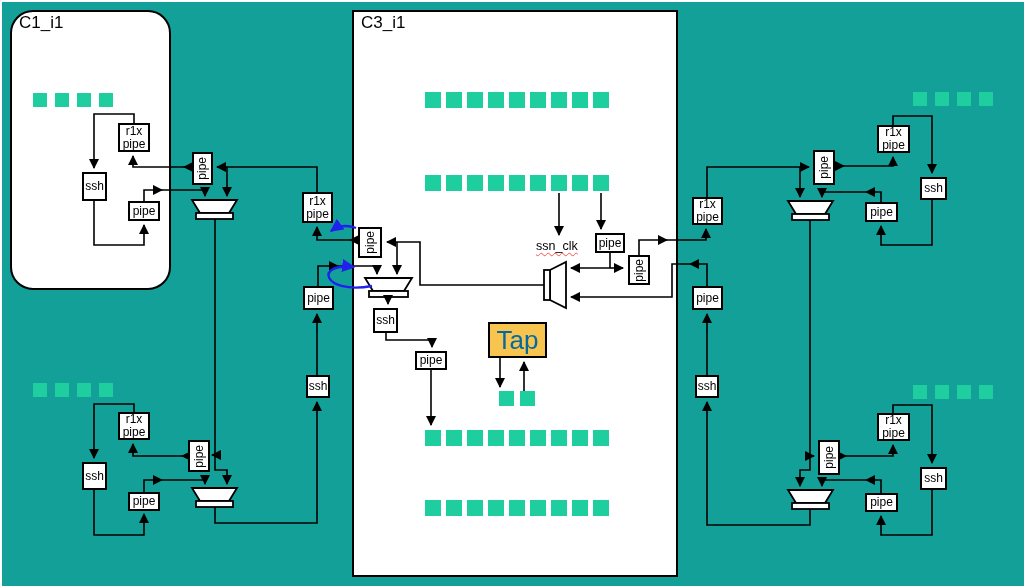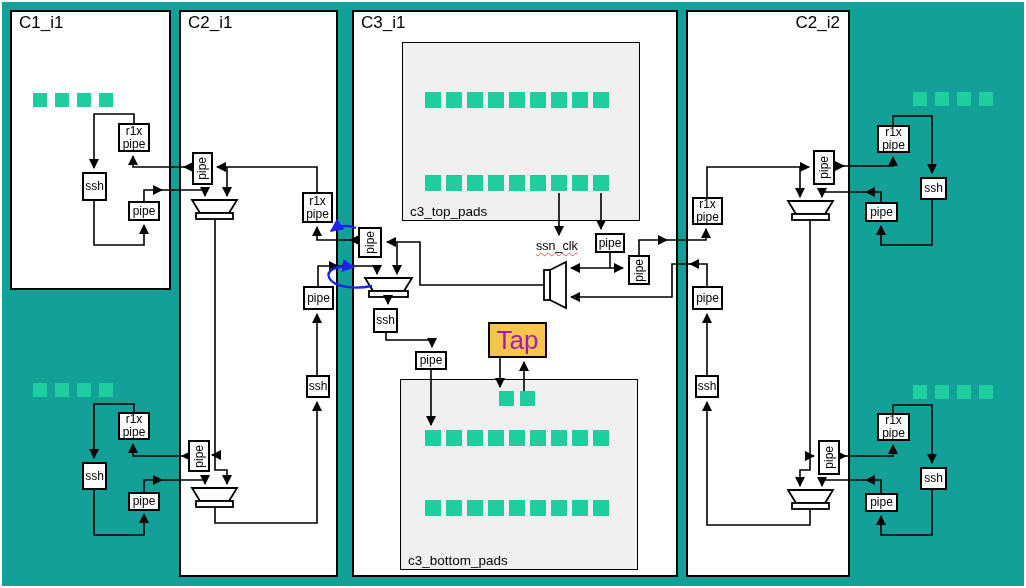--- a/index.html
+++ b/index.html
@@ -24,51 +24,39 @@
   .box{
     position:absolute;background:#fff;border:2px solid #000;box-sizing:border-box;
     display:flex;flex-direction:column;align-items:center;justify-content:center;
     font-size:12px;line-height:1.05;color:#000;z-index:5;
   }
   .box .bl{white-space:nowrap;}
   .box.v .bl{transform:rotate(-90deg);}
   .tap{
     position:absolute;background:var(--tap,#F6C44F);border:2px solid #000;box-sizing:border-box;
     display:flex;align-items:center;justify-content:center;
-    font-size:26px;color:#a21caf;z-index:5;
+    font-size:26px;color:#0369a1;z-index:5;
   }
   .ssnclk{
     position:absolute;z-index:5;font-size:12.5px;color:#000;white-space:nowrap;
     text-decoration-line:underline;text-decoration-style:wavy;
     text-decoration-color:var(--red,#FF5050);text-decoration-thickness:1px;
     text-underline-offset:2px;
   }
 </style>
 </head>
 <body>
 
 <div id="canvas">
 
-  <div class="panel" style="left: 10px; top: 10px; width: 161px; height: 280px;">
+  <div class="panel" style="left: 10px; top: 10px; width: 161px; height: 280px; border-radius: 23px;">
       <div class="panel-title">C1_i1</div>
-    </div>
-    <div class="panel" style="left: 179px; top: 10px; width: 159px; height: 567px;">
-      <div class="panel-title">C2_i1</div>
     </div>
     <div class="panel" style="left: 352px; top: 10px; width: 326px; height: 567px;">
       <div class="panel-title">C3_i1</div>
-    </div>
-    <div class="panel" style="left: 686px; top: 10px; width: 164px; height: 567px;">
-      <div class="panel-title right">C2_i2</div>
-    </div>
-    <div class="padbox" style="left: 402px; top: 42px; width: 238px; height: 179px;">
-      <div class="pblabel">c3_top_pads</div>
-    </div>
-    <div class="padbox" style="left: 400px; top: 379px; width: 238px; height: 191px;">
-      <div class="pblabel">c3_bottom_pads</div>
     </div>
     <div class="pad" style="left: 33px; top: 93px; width: 14px; height: 14px;"></div>
     <div class="pad" style="left: 55px; top: 93px; width: 14px; height: 14px;"></div>
     <div class="pad" style="left: 77px; top: 93px; width: 14px; height: 14px;"></div>
     <div class="pad" style="left: 99px; top: 93px; width: 14px; height: 14px;"></div>
     <div class="pad" style="left: 33px; top: 383px; width: 14px; height: 14px;"></div>
     <div class="pad" style="left: 55px; top: 383px; width: 14px; height: 14px;"></div>
     <div class="pad" style="left: 77px; top: 383px; width: 14px; height: 14px;"></div>
     <div class="pad" style="left: 99px; top: 383px; width: 14px; height: 14px;"></div>
     <div class="pad" style="left: 913px; top: 92px; width: 14px; height: 14px;"></div>

